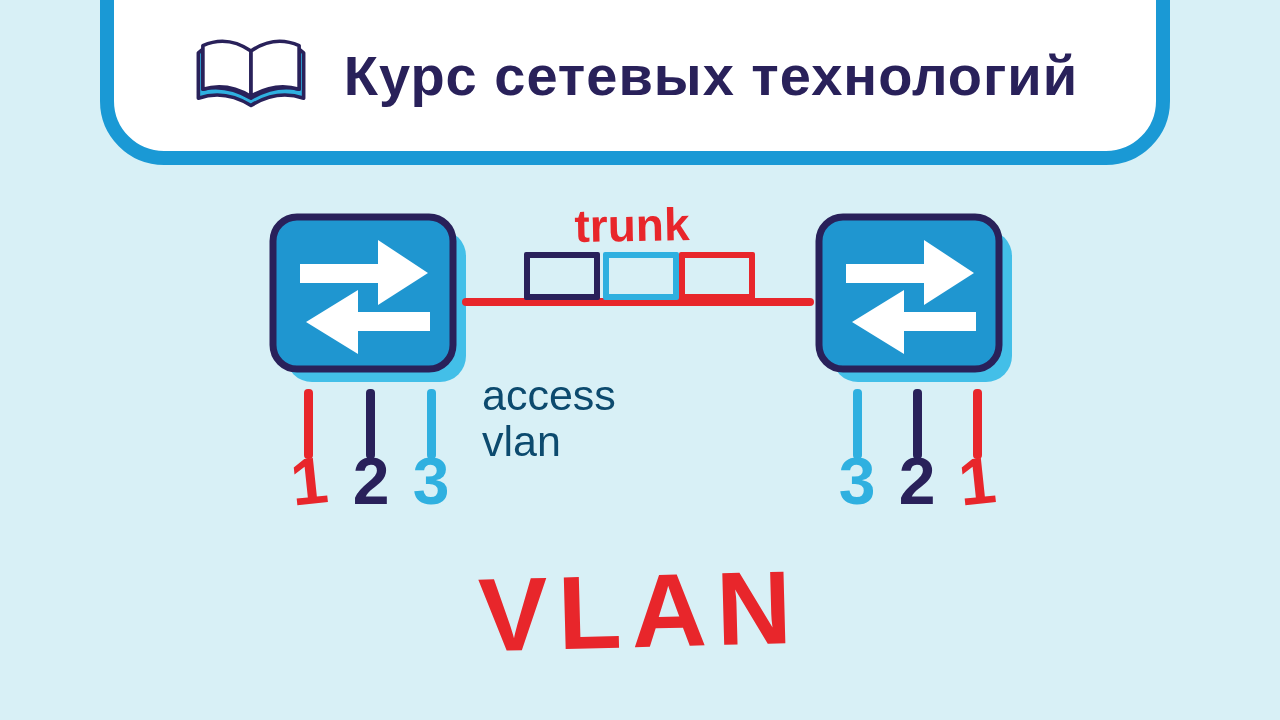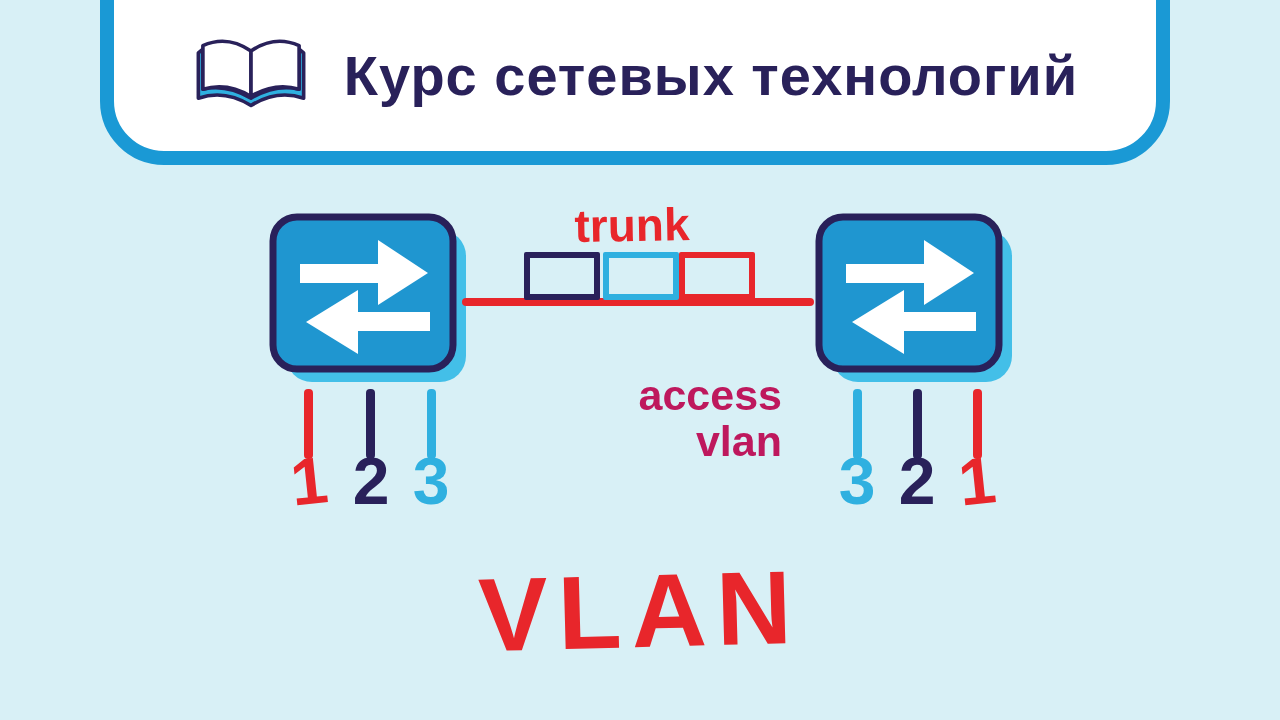--- a/index.html
+++ b/index.html
@@ -58,22 +58,22 @@
     border-width: 6px; border-style: solid;
     border-radius: 2px;
   }
   .frame-navy  { left: 524px; border-color: #29215a; }
   .frame-lblue { left: 603px; border-color: #2fb0e0; }
   .frame-red   { left: 679px; border-color: #e8262b; }
 
   
   .access-label {
     position: absolute; left: 482px; top: 372px; width: 300px;
-    text-align: right; color: #be185d;
-    font-size: 43px; font-weight: 700; line-height: 46px;
+    text-align: left; color: #0c4a6e;
+    font-size: 43px; font-weight: 400; line-height: 46px;
   }
 
   
   .port-line {
     position: absolute; top: 389px;
     width: 9px; height: 70px; border-radius: 4px;
   }
   .pl-red   { background: #e8262b; }
   .pl-navy  { background: #29215a; }
   .pl-lblue { background: #2fb0e0; }

